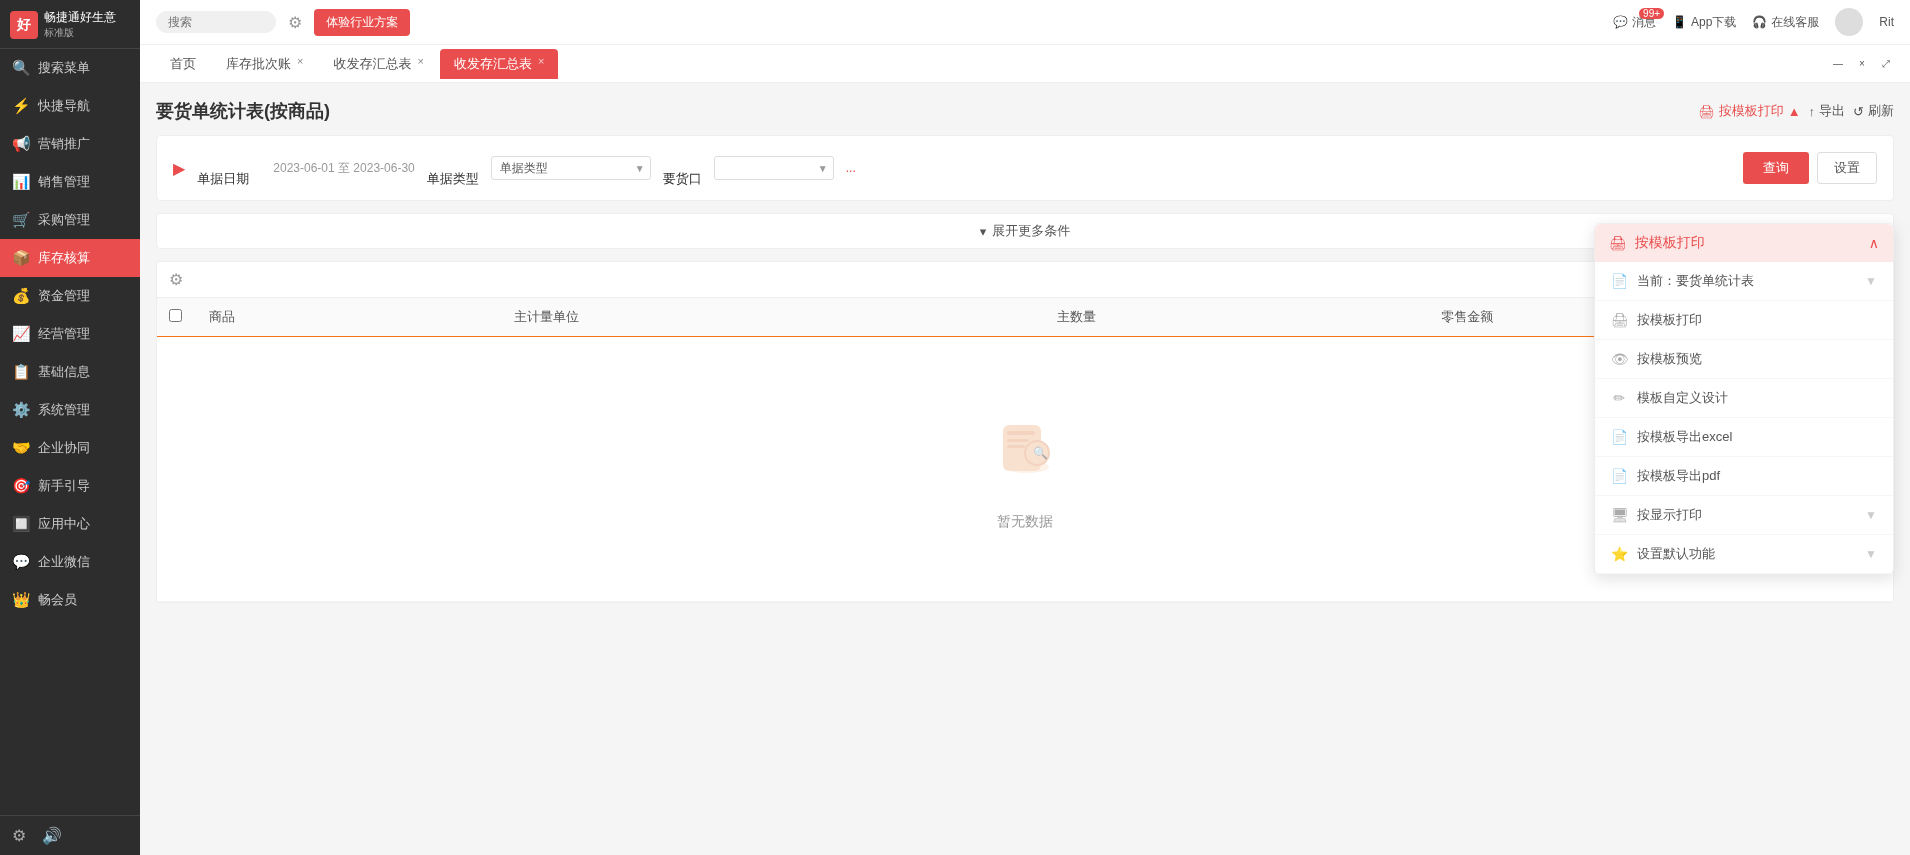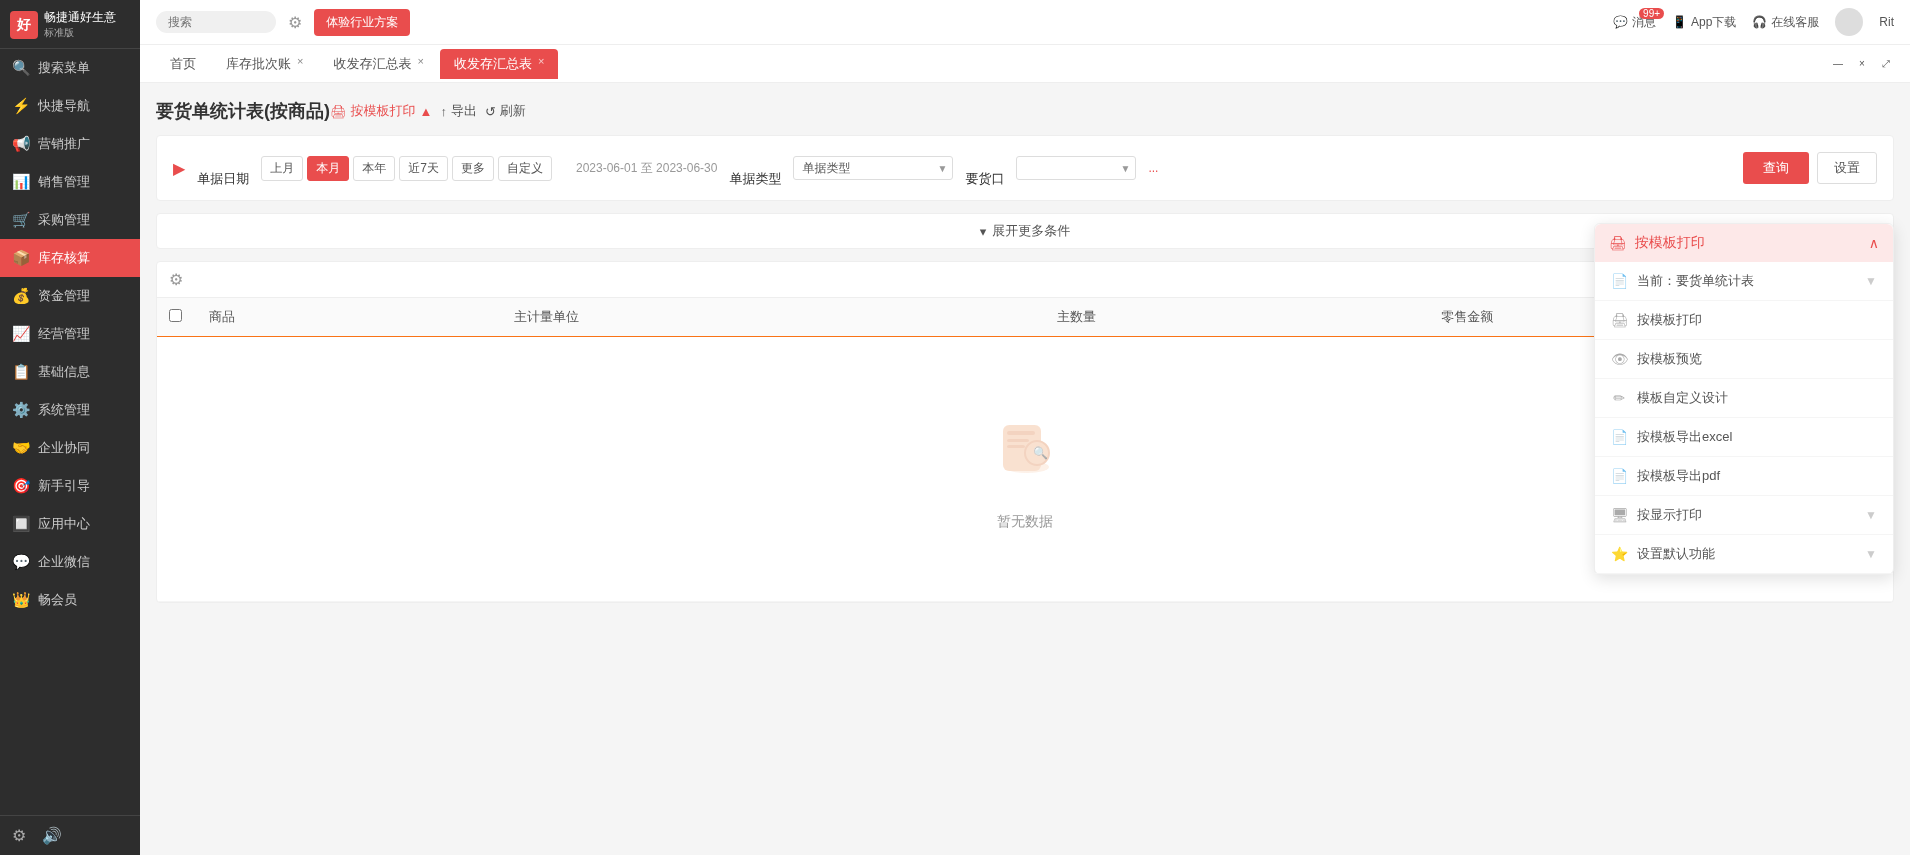--- a/index.html
+++ b/index.html
@@ -114,21 +114,21 @@
     .tab .close-btn { font-size: 11px; opacity: 0.7; }
     .tabs-window-controls { margin-left: auto; display: flex; gap: 8px; align-items: center; }
     .win-ctrl { width: 16px; height: 16px; border-radius: 50%; cursor: pointer; font-size: 10px; display: flex; align-items: center; justify-content: center; color: #555; }
 
     
     .content { flex: 1; overflow: auto; background: #f5f5f5; padding: 16px; position: relative; }
     .content::-webkit-scrollbar { width: 6px; }
     .content::-webkit-scrollbar-thumb { background: #ccc; border-radius: 3px; }
 
     
-    .page-header { display: flex; align-items: center; justify-content: flex-start; margin-bottom: 12px; }
+    .page-header { display: flex; align-items: center; justify-content: space-between; margin-bottom: 12px; }
     .page-title { font-size: 18px; font-weight: bold; color: #333; }
     .page-actions { display: flex; gap: 8px; align-items: center; }
     .btn-print { display: flex; align-items: center; gap: 4px; color: #e94d4d; border: none; background: none; font-size: 13px; cursor: pointer; }
     .btn-export { display: flex; align-items: center; gap: 4px; color: #555; border: none; background: none; font-size: 13px; cursor: pointer; }
     .btn-refresh { display: flex; align-items: center; gap: 4px; color: #555; border: none; background: none; font-size: 13px; cursor: pointer; }
 
     
     .filter-bar {
       background: #fff;
       border: 1px solid #eee;
@@ -361,28 +361,20 @@
         </button>
       </div>
     </div>
 
     <div class="filter-bar">
       <div class="filter-row">
 
         <span style="color:#e94d4d; font-size:16px; cursor:pointer;">▶</span>
 
         <span class="filter-label">单据日期</span>
-        <div class="date-range-btns">
-          <button class="date-btn">上月</button>
-          <button class="date-btn active">本月</button>
-          <button class="date-btn">本年</button>
-          <button class="date-btn">近7天</button>
-          <button class="date-btn">更多</button>
-          <button class="date-btn">自定义</button>
-        </div>
         <span class="date-text">2023-06-01 至 2023-06-30</span>
 
         <span class="filter-label">单据类型</span>
         <div class="select-wrapper">
           <select class="filter-type-select">
             <option>单据类型</option>
           </select>
         </div>
 
         <span class="filter-label">要货口</span>

